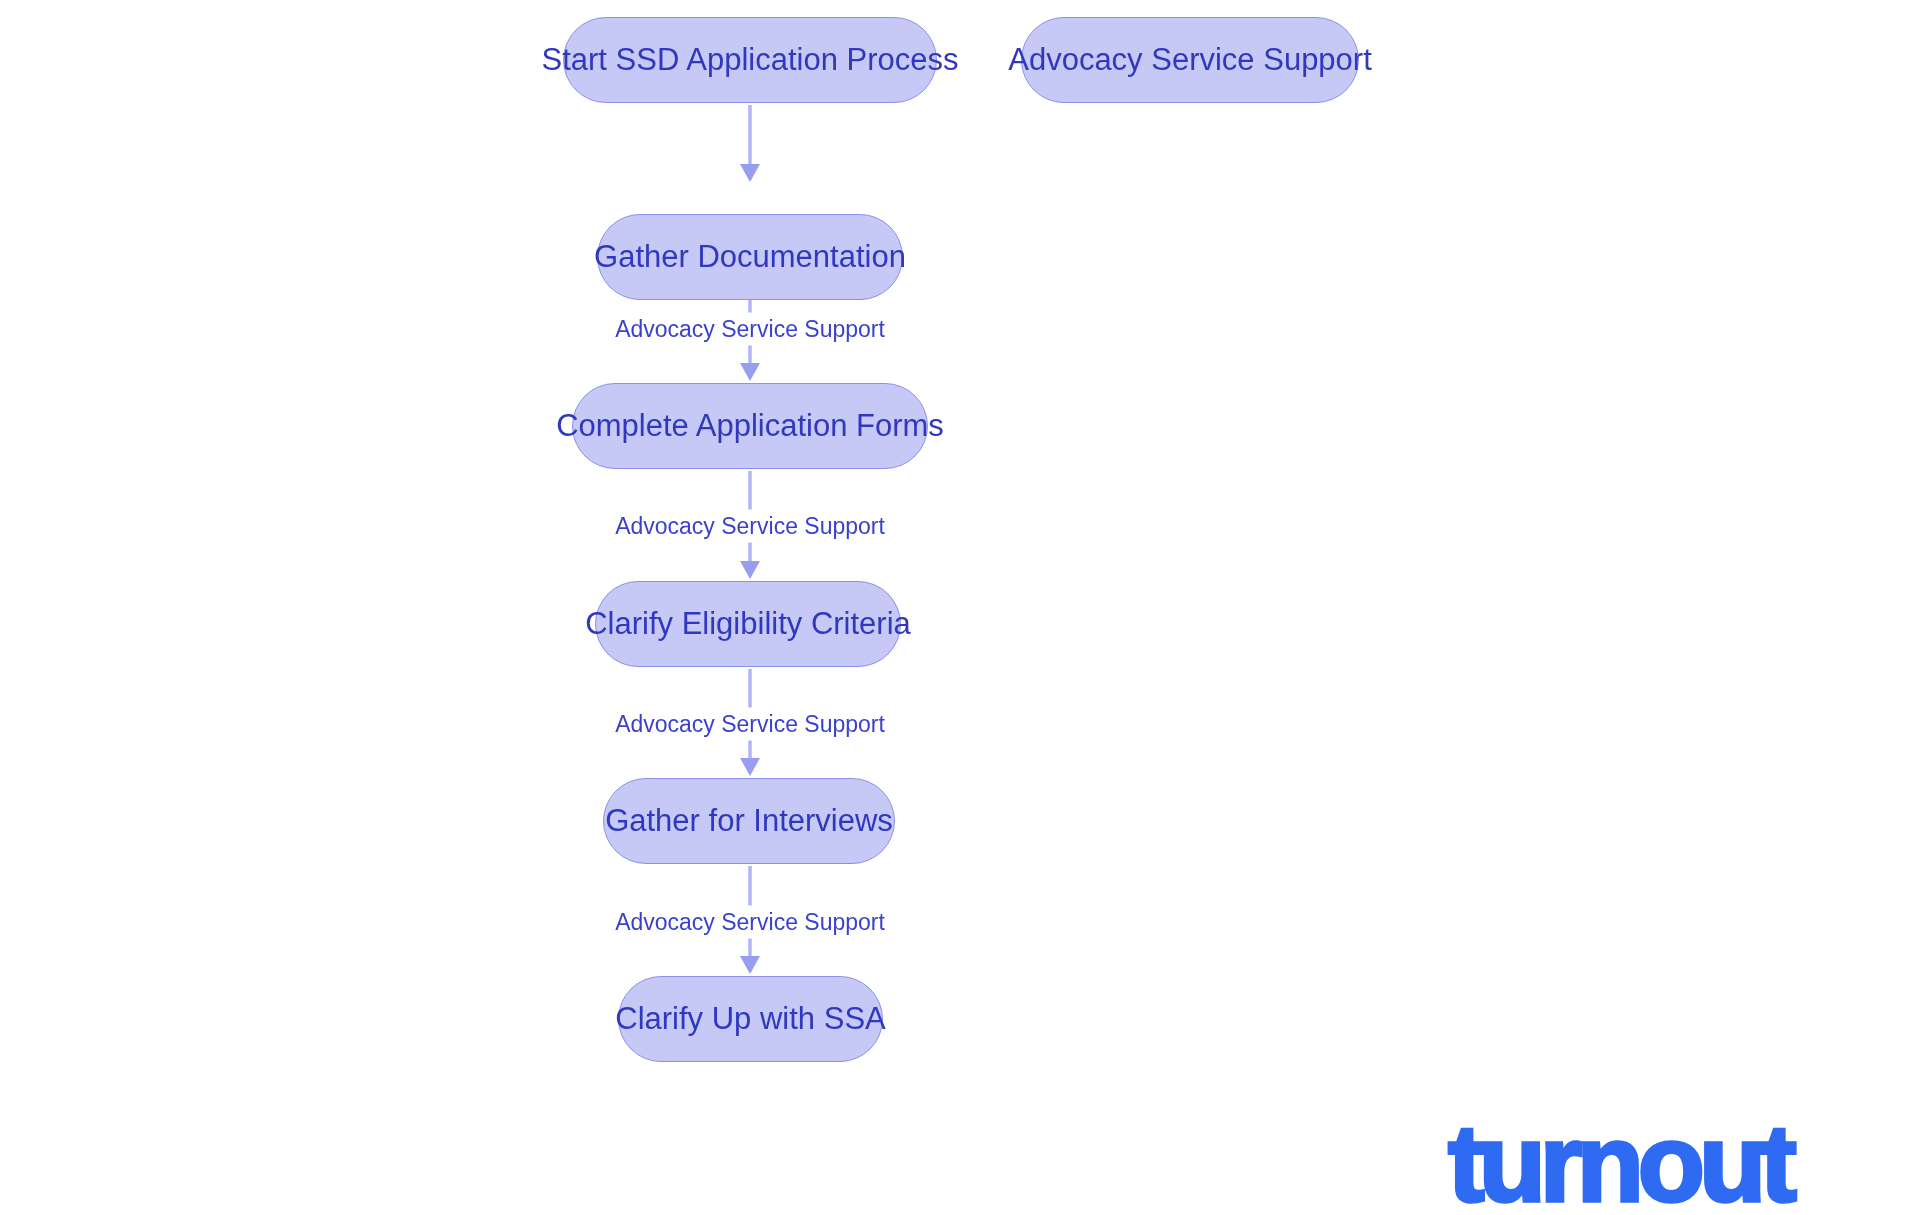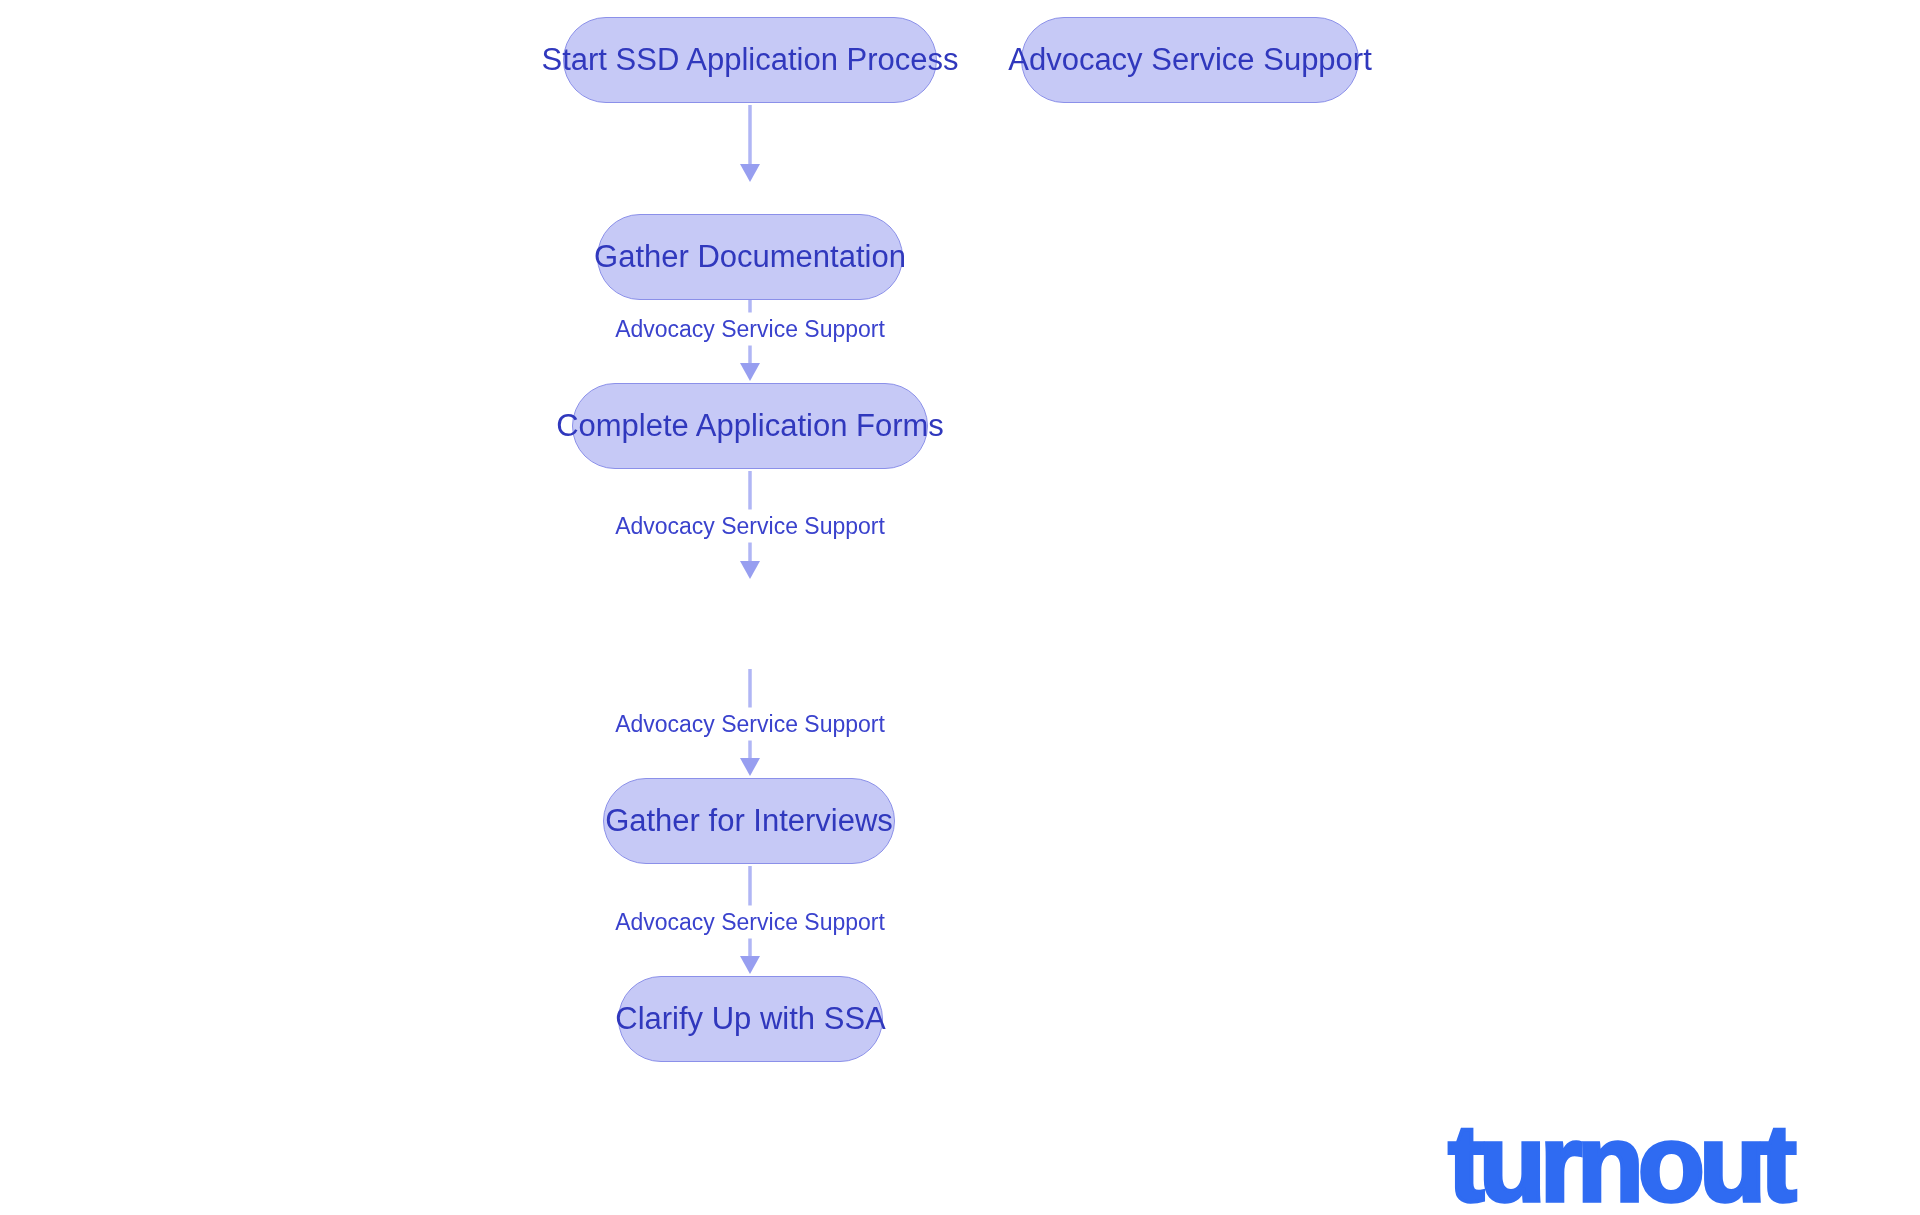--- a/index.html
+++ b/index.html
@@ -98,20 +98,21 @@
   </svg>
 
   <div class="node" style="left:563px; top:17px; width:374px;">Start SSD Application Process</div>
 
   <div class="node" style="left:1021px; top:17px; width:338px;">Advocacy Service Support</div>
 
   <div class="node" style="left:597px; top:182px; width:306px;margin-top:32px;">Gather Documentation</div>
 
   <div class="node" style="left:572px; top:383px; width:356px;">Complete Application Forms</div>
 
+  <div class="node" style="left:595px; top:581px; width:306px;">Clarify Eligibility Criteria</div>
 
   <div class="node" style="left:603px; top:778px; width:292px;">Gather for Interviews</div>
 
   <div class="node" style="left:618px; top:976px; width:265px;">Clarify Up with SSA</div>
 
   <div class="edge-label" style="left:750px; top:329px;">Advocacy Service Support</div>
 
   <div class="edge-label" style="left:750px; top:526px;">Advocacy Service Support</div>
 
   <div class="edge-label" style="left:750px; top:724px;">Advocacy Service Support</div>

